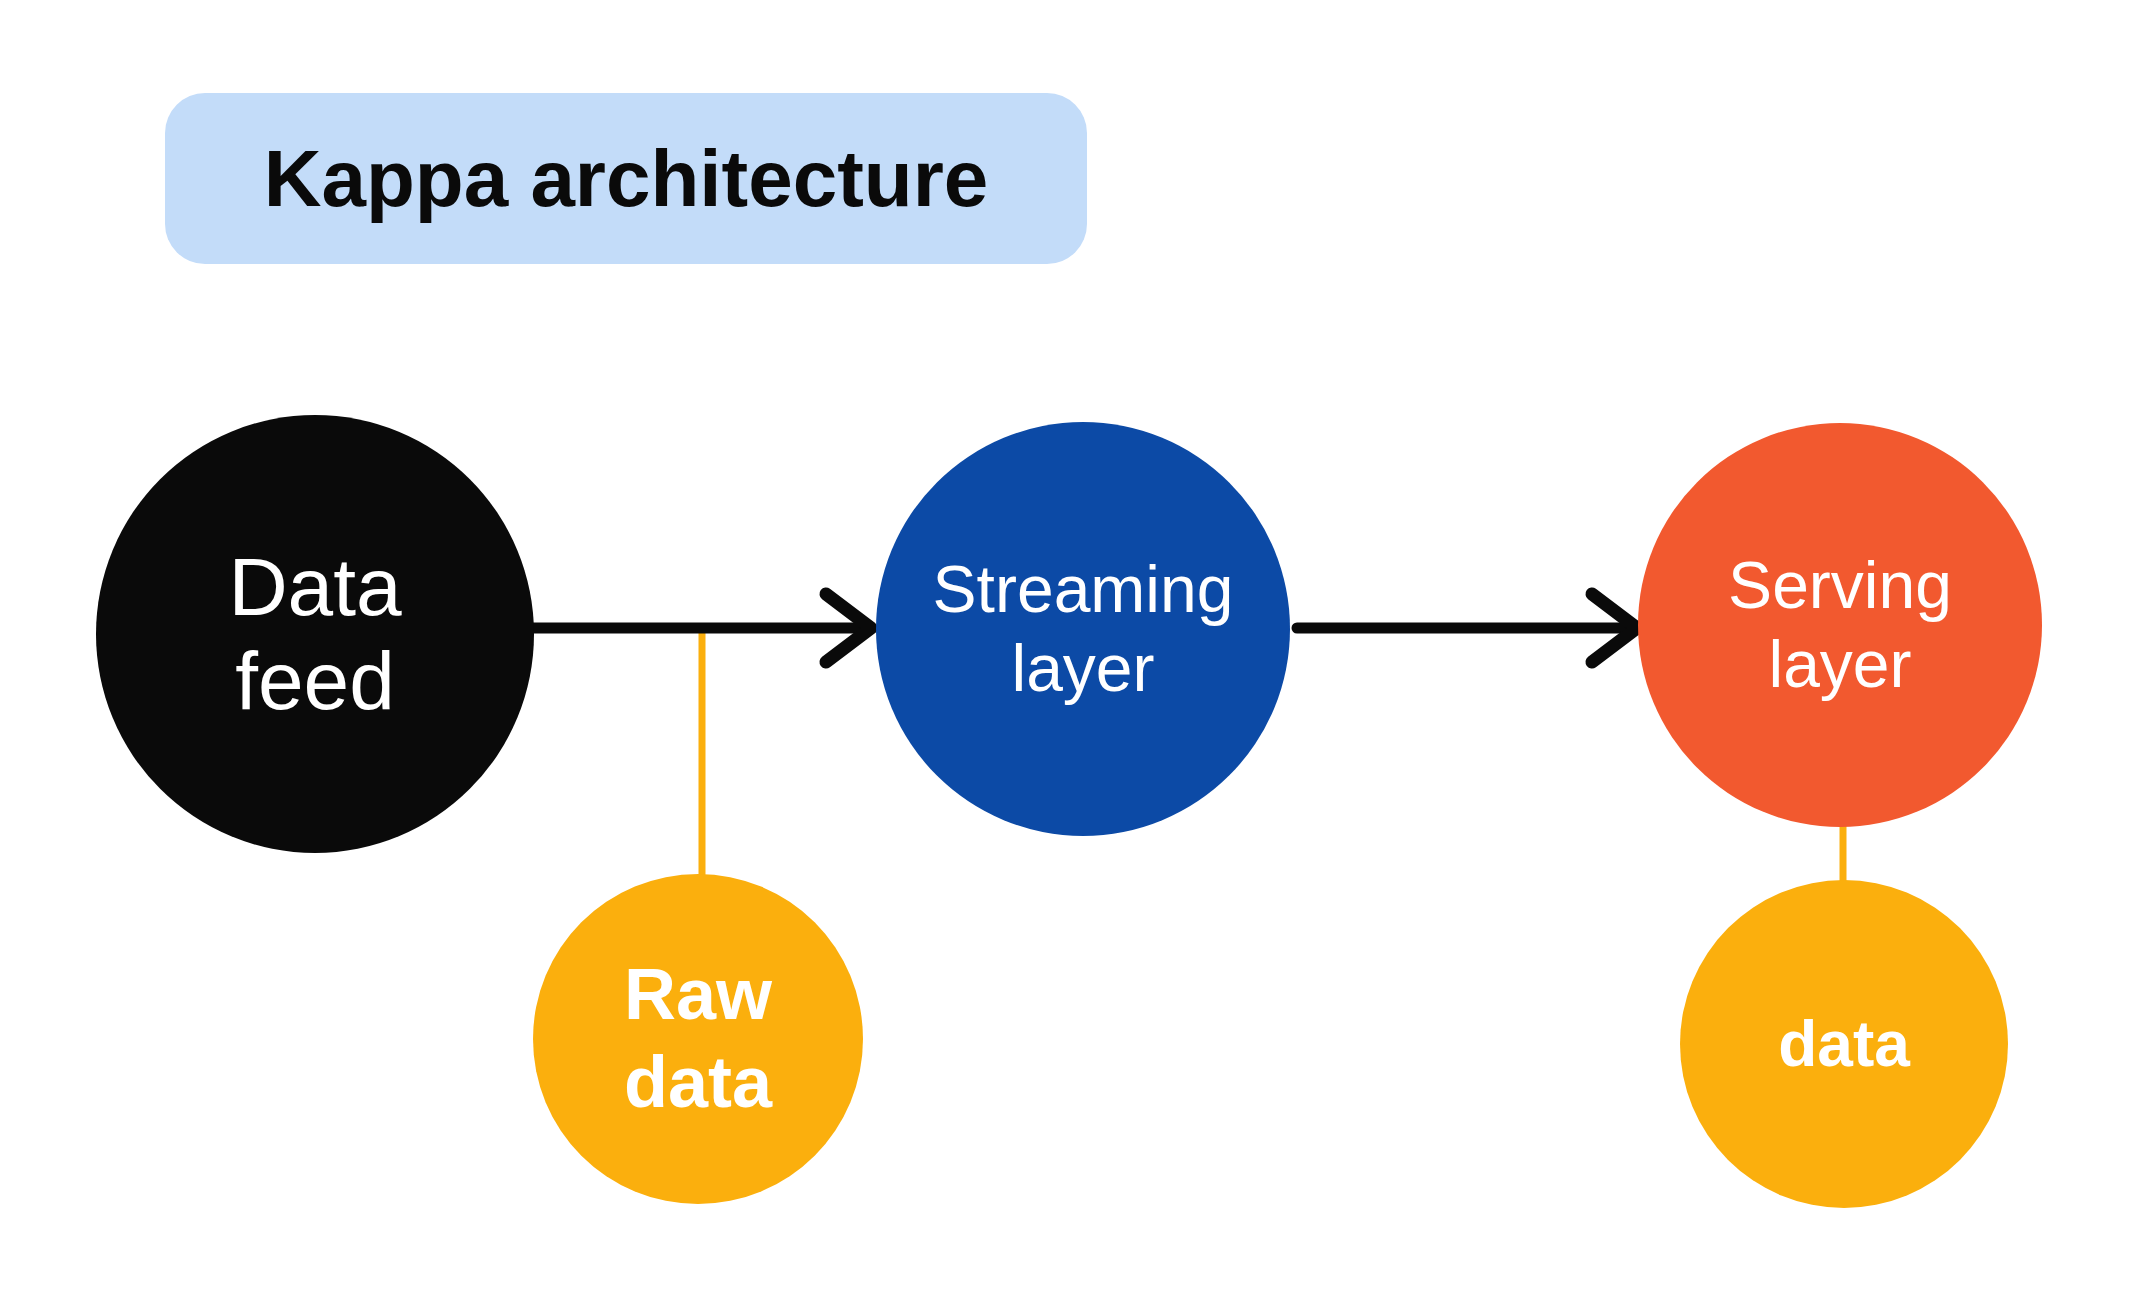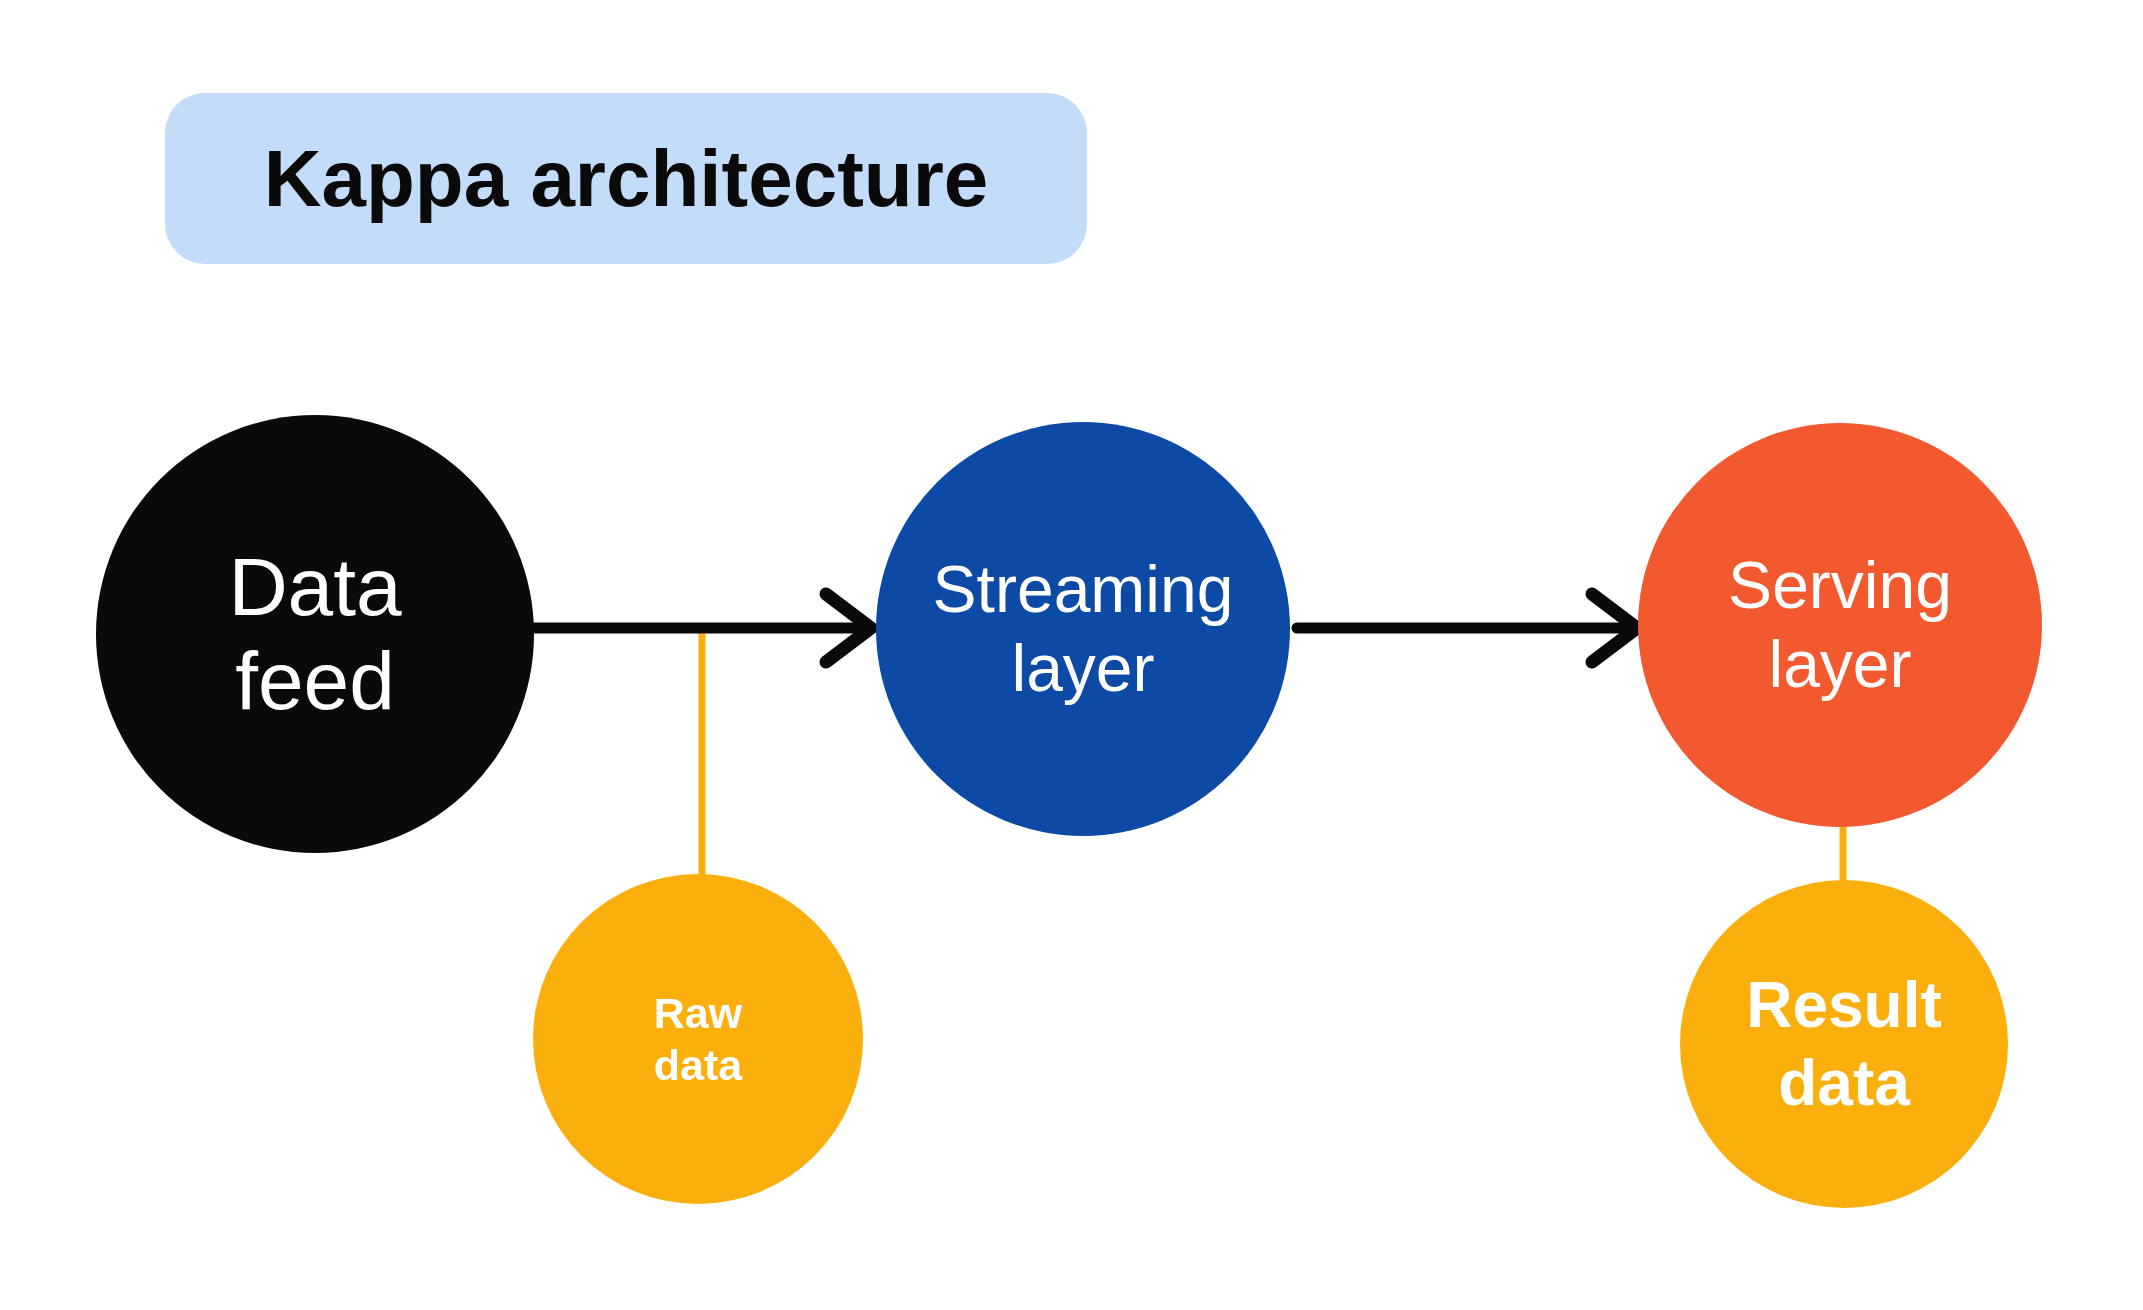--- a/index.html
+++ b/index.html
@@ -78,21 +78,21 @@
     height: 404px;
     font-size: 66px;
     font-weight: 400;
     line-height: 1.2;
   }
   .node-raw-data {
     left: 533px;
     top: 874px;
     width: 330px;
     height: 330px;
-    font-size: 43px;
+    font-size: 72px;
     font-weight: 700;
     line-height: 1.22;
   }
   .node-result-data {
     left: 1680px;
     top: 880px;
     width: 328px;
     height: 328px;
     font-size: 64px;
     font-weight: 700;
@@ -131,17 +131,16 @@
     <span class="node-line">Serving</span>
     <span class="node-line">layer</span>
   </div>
 
   <div class="node node-raw-data" style="background: rgb(251, 175, 13);">
     <span class="node-line">Raw</span>
     <span class="node-line">data</span>
   </div>
 
   <div class="node node-result-data" style="background: rgb(251, 175, 13);">
-    <span class="node-line">Result</span>
     <span class="node-line">data</span>
   </div>
 
 </div>
 
 </body></html>

